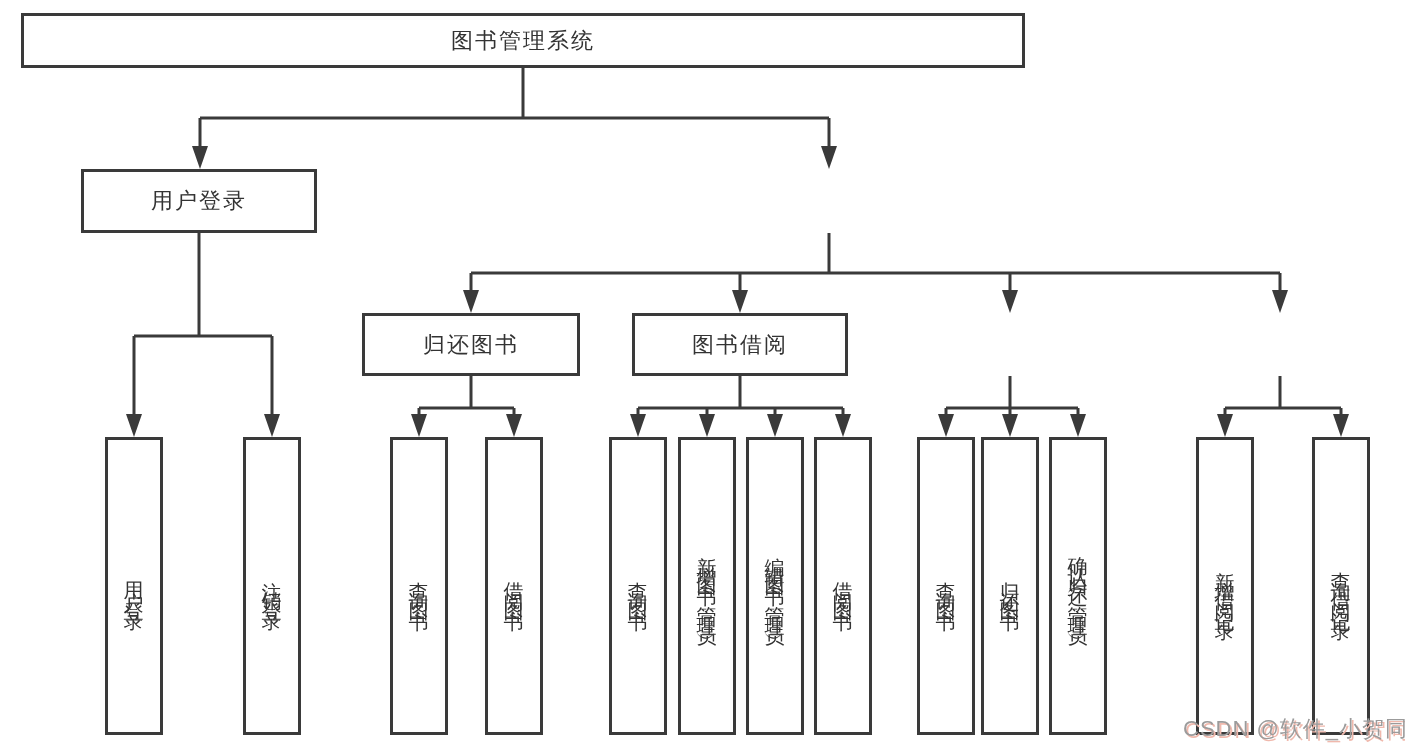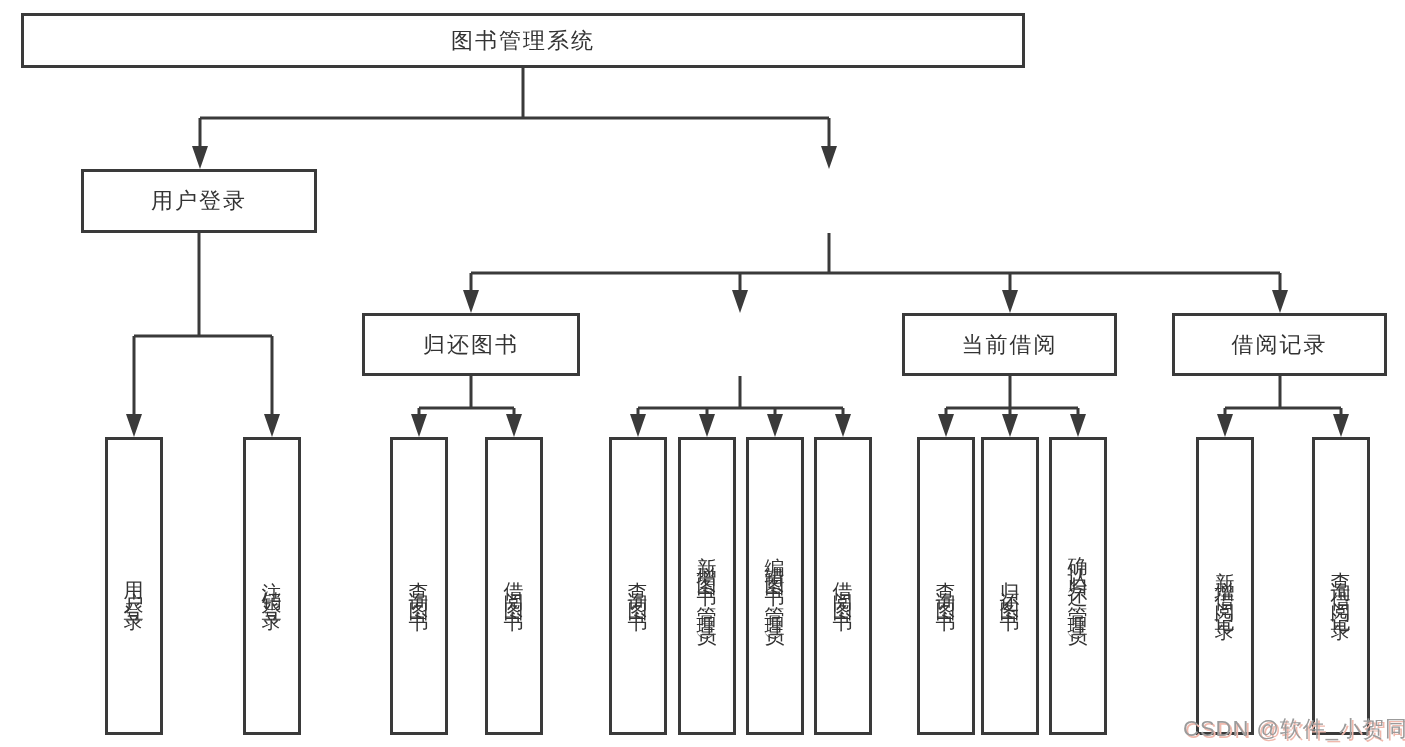--- a/index.html
+++ b/index.html
@@ -107,22 +107,21 @@
       <polygon points="1225,437 1217,414 1233,414"></polygon>
       <polygon points="1341,437 1333,414 1349,414"></polygon>
     </g>
   </svg>
 
   <div class="node nh" style="left:21px; top:13px; width:1004px; height:55px;">图书管理系统</div>
 
   <div class="node nh" style="left:81px; top:169px; width:236px; height:64px;">用户登录</div>
 
   <div class="node nh" style="left:362px; top:313px; width:218px; height:63px;">归还图书</div>
-  <div class="node nh" style="left:902px; top:313px; width:215px; height:63px;">当前借阅</div>
-  <div class="node nh" style="left:1172px; top:313px; width:215px; height:63px;">借阅记录</div>
+  <div class="node nh" style="left:632px; top:313px; width:216px; height:63px;">图书借阅</div>
 
   <div class="node nv" style="left:105px; top:437px; width:58px; height:298px;">
     <span class="vtext">用户登录</span>
   </div>
   <div class="node nv" style="left:243px; top:437px; width:58px; height:298px;">
     <span class="vtext">注销登录</span>
   </div>
 
   <div class="node nv" style="left:390px; top:437px; width:58px; height:298px;">
     <span class="vtext">查询图书</span>

